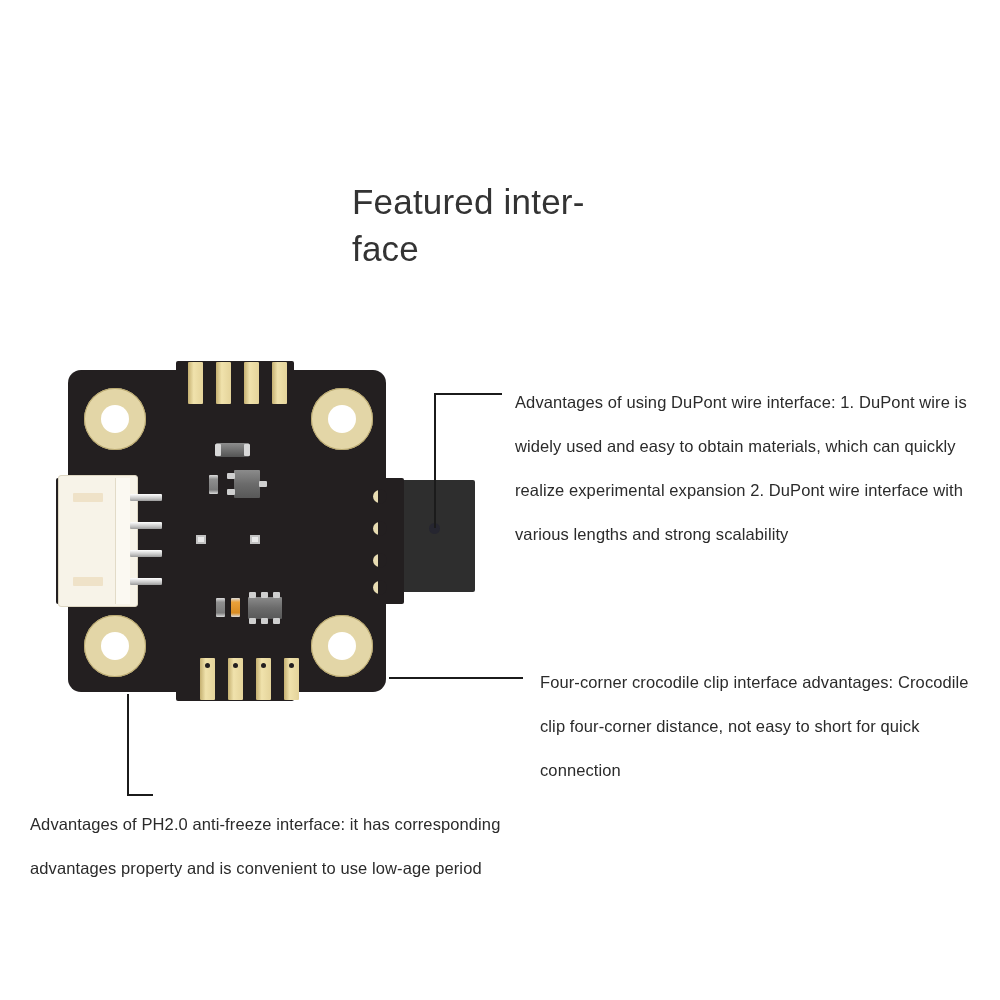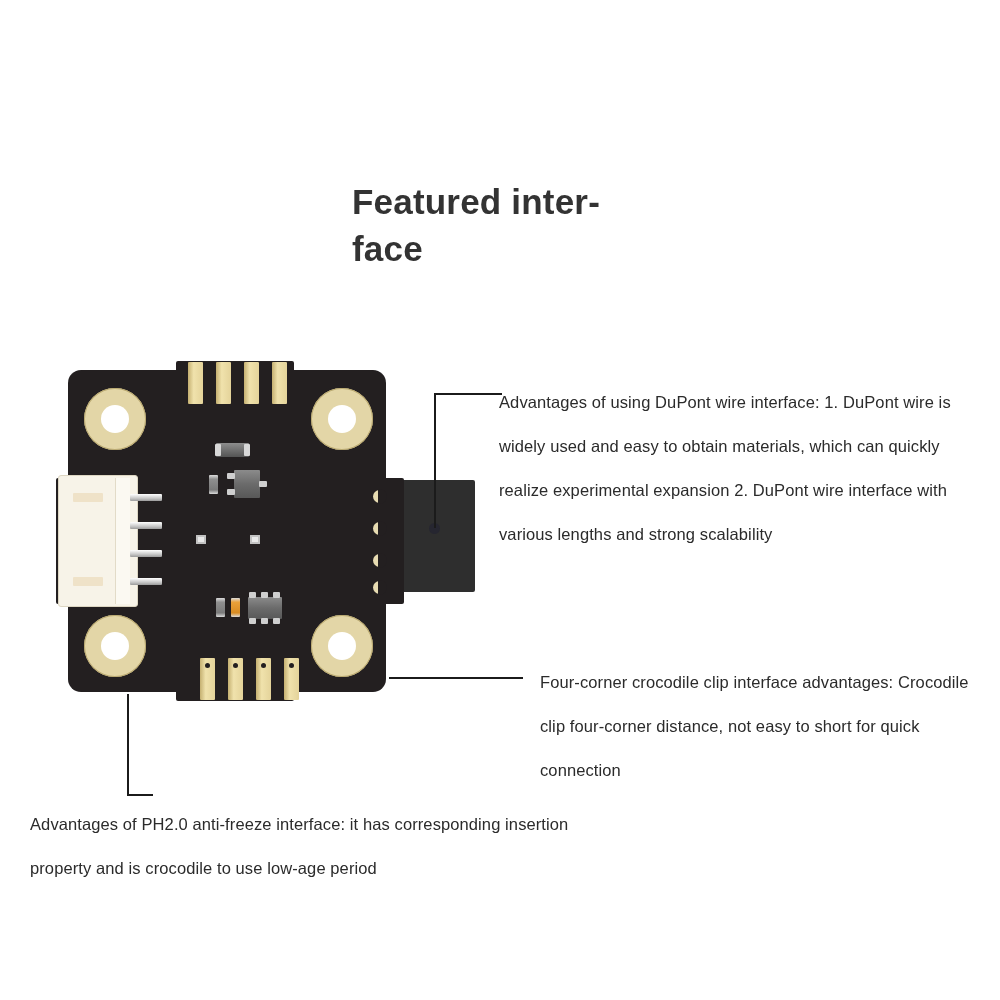--- a/index.html
+++ b/index.html
@@ -16,37 +16,37 @@
     overflow: hidden;
   }
 
   
   #title {
     position: absolute;
     left: 352px;
     top: 178px;
     width: 270px;
     font-size: 35px;
-    font-weight: 700;
+    font-weight: 400;
     line-height: 47px;
     color: #333333;
     letter-spacing: 0.2px;
     white-space: pre-line;
   }
 
   
   .callout {
     position: absolute;
     font-size: 16.5px;
     line-height: 44px;
     color: #2b2b2b;
     letter-spacing: 0.1px;
     white-space: pre-line;
   }
-  #callout-dupont   { left: 499px; top: 380px;  width: 480px; }
+  #callout-dupont   { left: 515px; top: 380px;  width: 480px; }
   #callout-croc     { left: 540px; top: 660px;  width: 430px; }
   #callout-ph20     { left: 30px;  top: 802px;  width: 560px; }
 
   
   .leader { position: absolute; background: #1b1b1b; }
 
   
   #lead-dup-dot {
     position: absolute; left: 429px; top: 523px;
     width: 11px; height: 11px; border-radius: 50%;
@@ -324,15 +324,15 @@
 
   <div class="leader" id="lead-croc-h"></div>
 
   <div class="leader" id="lead-ph-v"></div>
   <div class="leader" id="lead-ph-h"></div>
 
   <div class="callout" id="callout-dupont">Advantages of using DuPont wire interface: 1. DuPont wire is widely used and easy to obtain materials, which can quickly realize experimental expansion 2. DuPont wire interface with various lengths and strong scalability</div>
 
   <div class="callout" id="callout-croc">Four-corner crocodile clip interface advantages: Crocodile clip four-corner distance, not easy to short for quick connection</div>
 
-  <div class="callout" id="callout-ph20">Advantages of PH2.0 anti-freeze interface: it has corresponding insertion property and is crocodile to use low-age period</div>
+  <div class="callout" id="callout-ph20">Advantages of PH2.0 anti-freeze interface: it has corresponding advantages property and is convenient to use low-age period</div>
 
 </div>
 
 </body></html>

